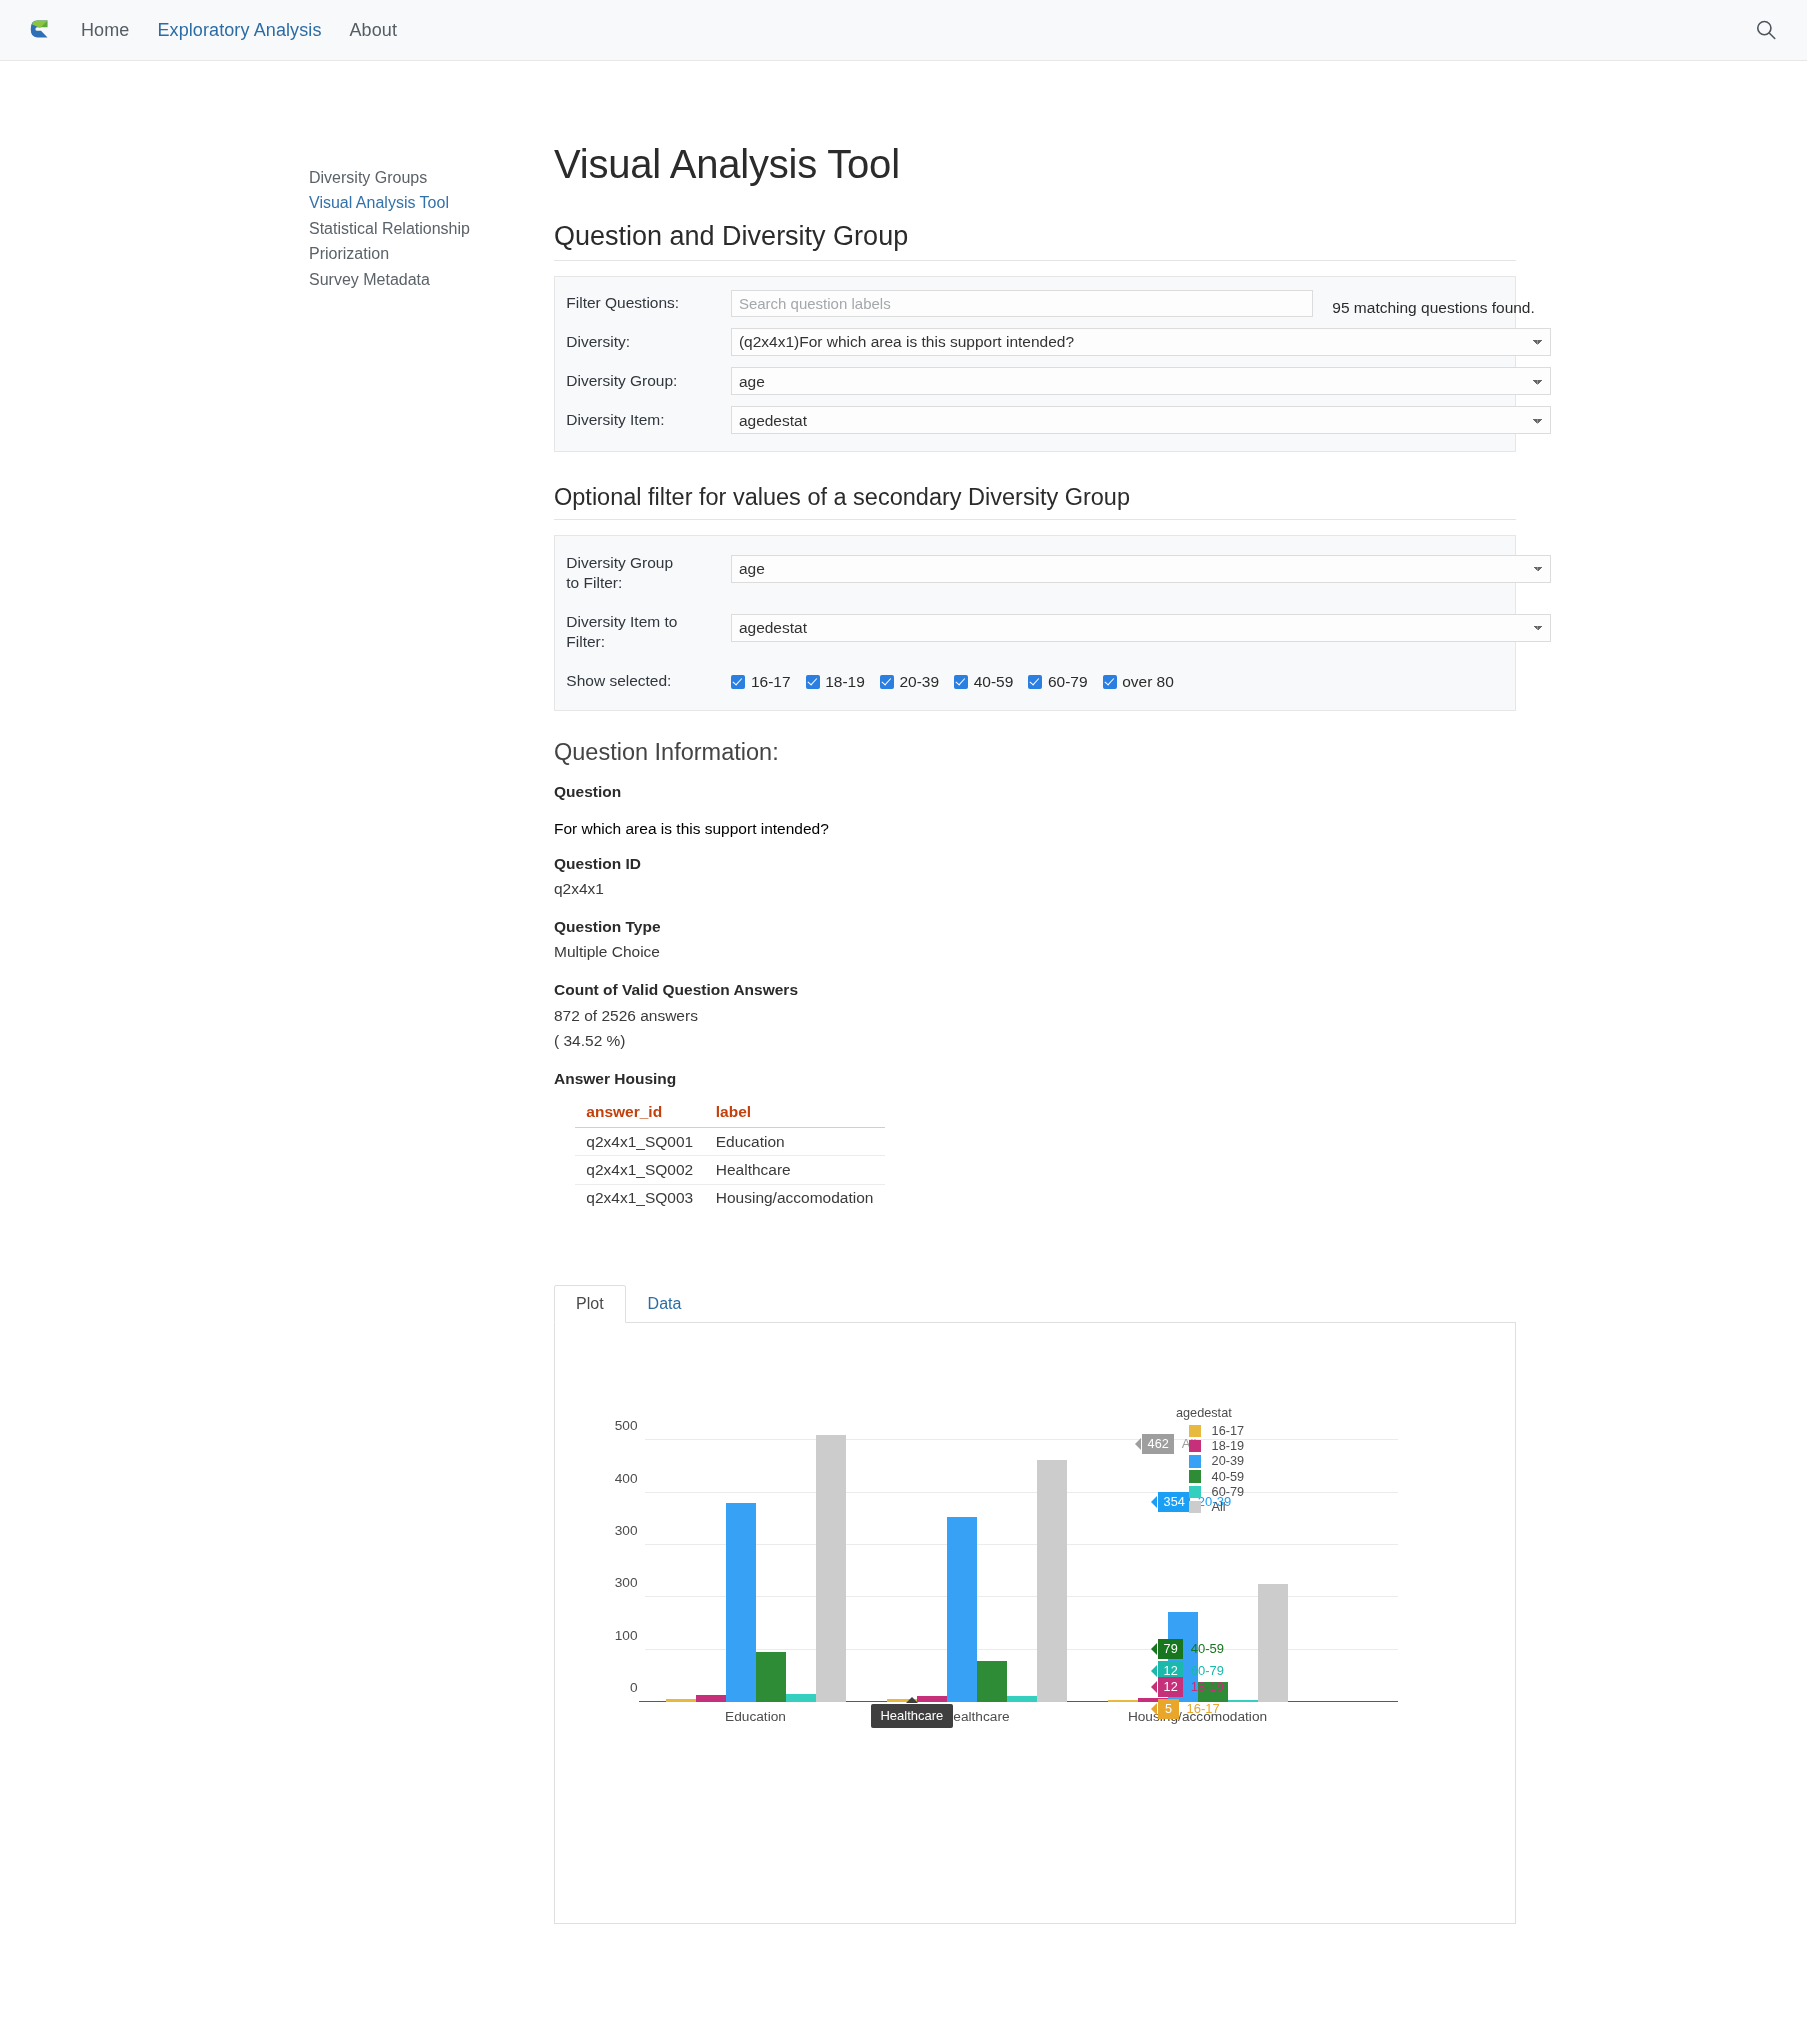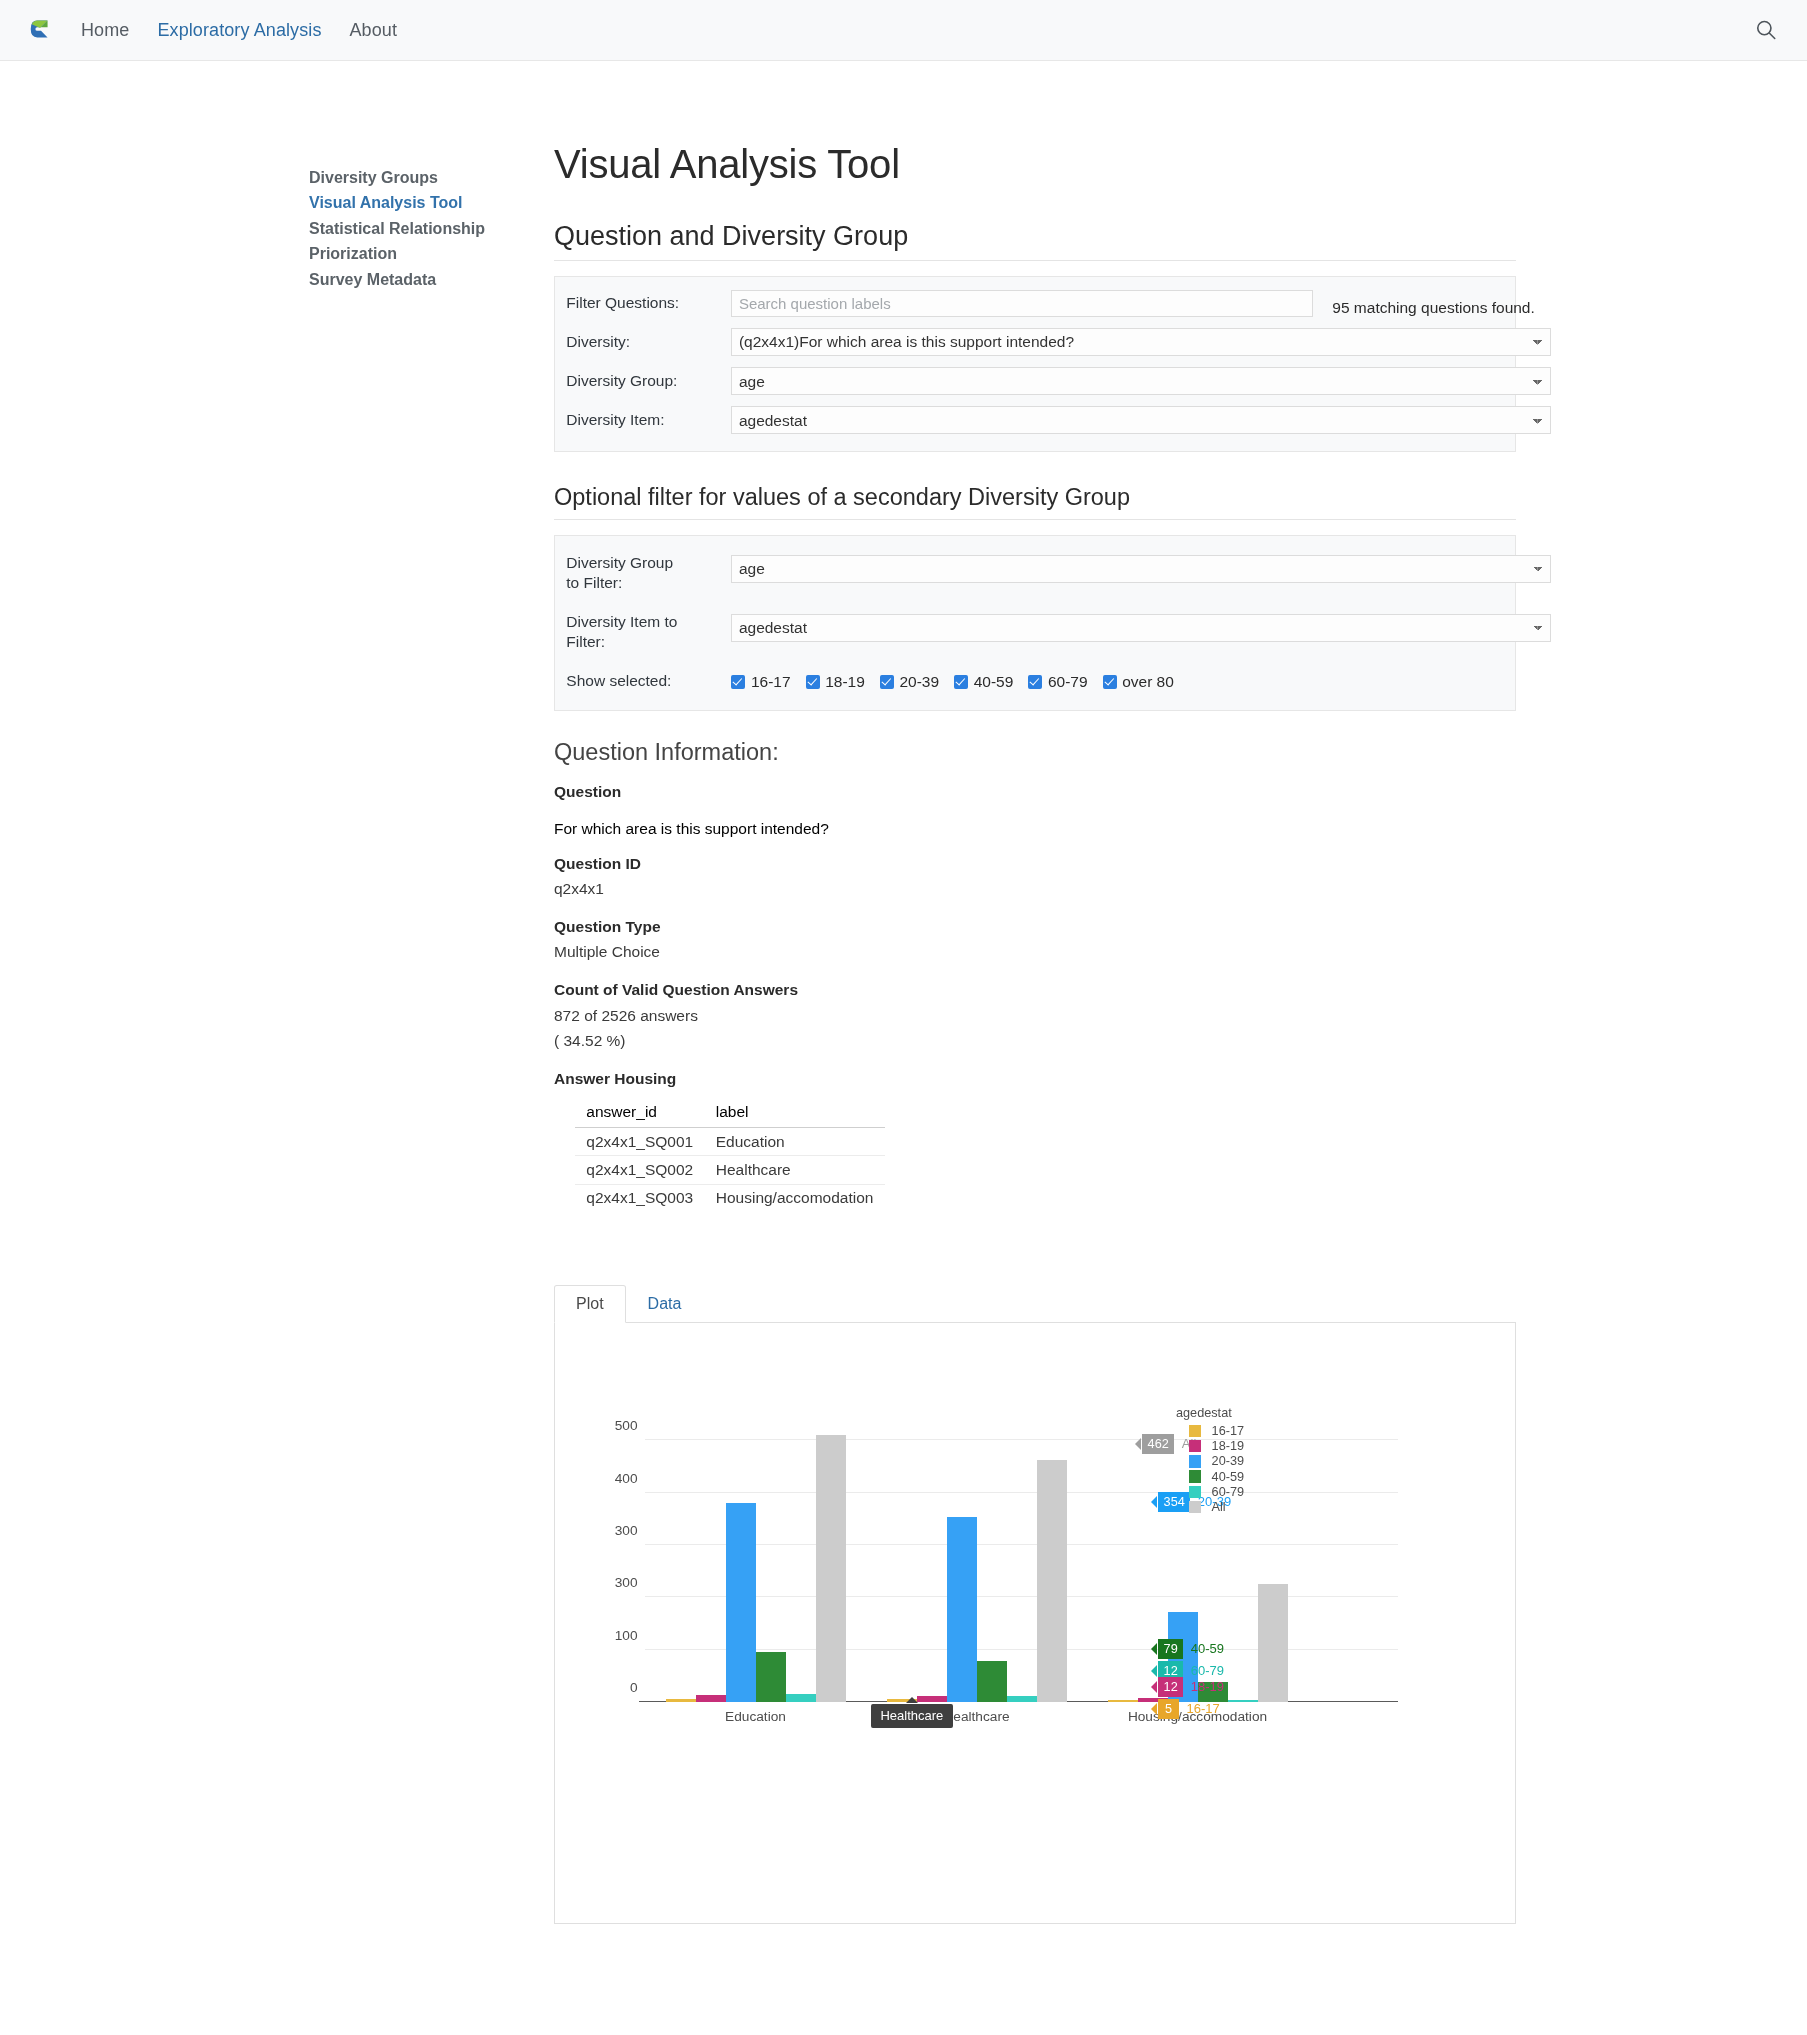--- a/index.html
+++ b/index.html
@@ -49,21 +49,20 @@
   
   .page {
     position: relative;
     width: 1808px;
   }
   .sidebar {
     position: absolute;
     left: 309px;
     top: 104px;
     width: 245px;
-    font-weight: bold;
   }
   .side-item {
     font-size: 16px;
     line-height: 25.4px;
     color: #5b6268;
     text-decoration: none;
     display: block;
     white-space: nowrap;
   }
   .side-item.active { color: #3272ab; }
@@ -206,22 +205,22 @@
   }
 
   
   table.aotable {
     border-collapse: collapse;
     margin: 13px 0 0 21px;
     font-size: 15.5px;
   }
   table.aotable th {
     text-align: left;
-    font-weight: normal;
-    color: #000000;
+    font-weight: bold;
+    color: #c2410c;
     padding: 2.8px 11.3px 5.6px 11.3px;
     border-bottom: 0.9px solid #cfcfcf;
   }
   table.aotable td {
     color: #3a3a3a;
     padding: 4.7px 11.3px;
     border-bottom: 0.9px solid #ececec;
     white-space: nowrap;
   }
   table.aotable tr td:first-child { text-align: right; }

